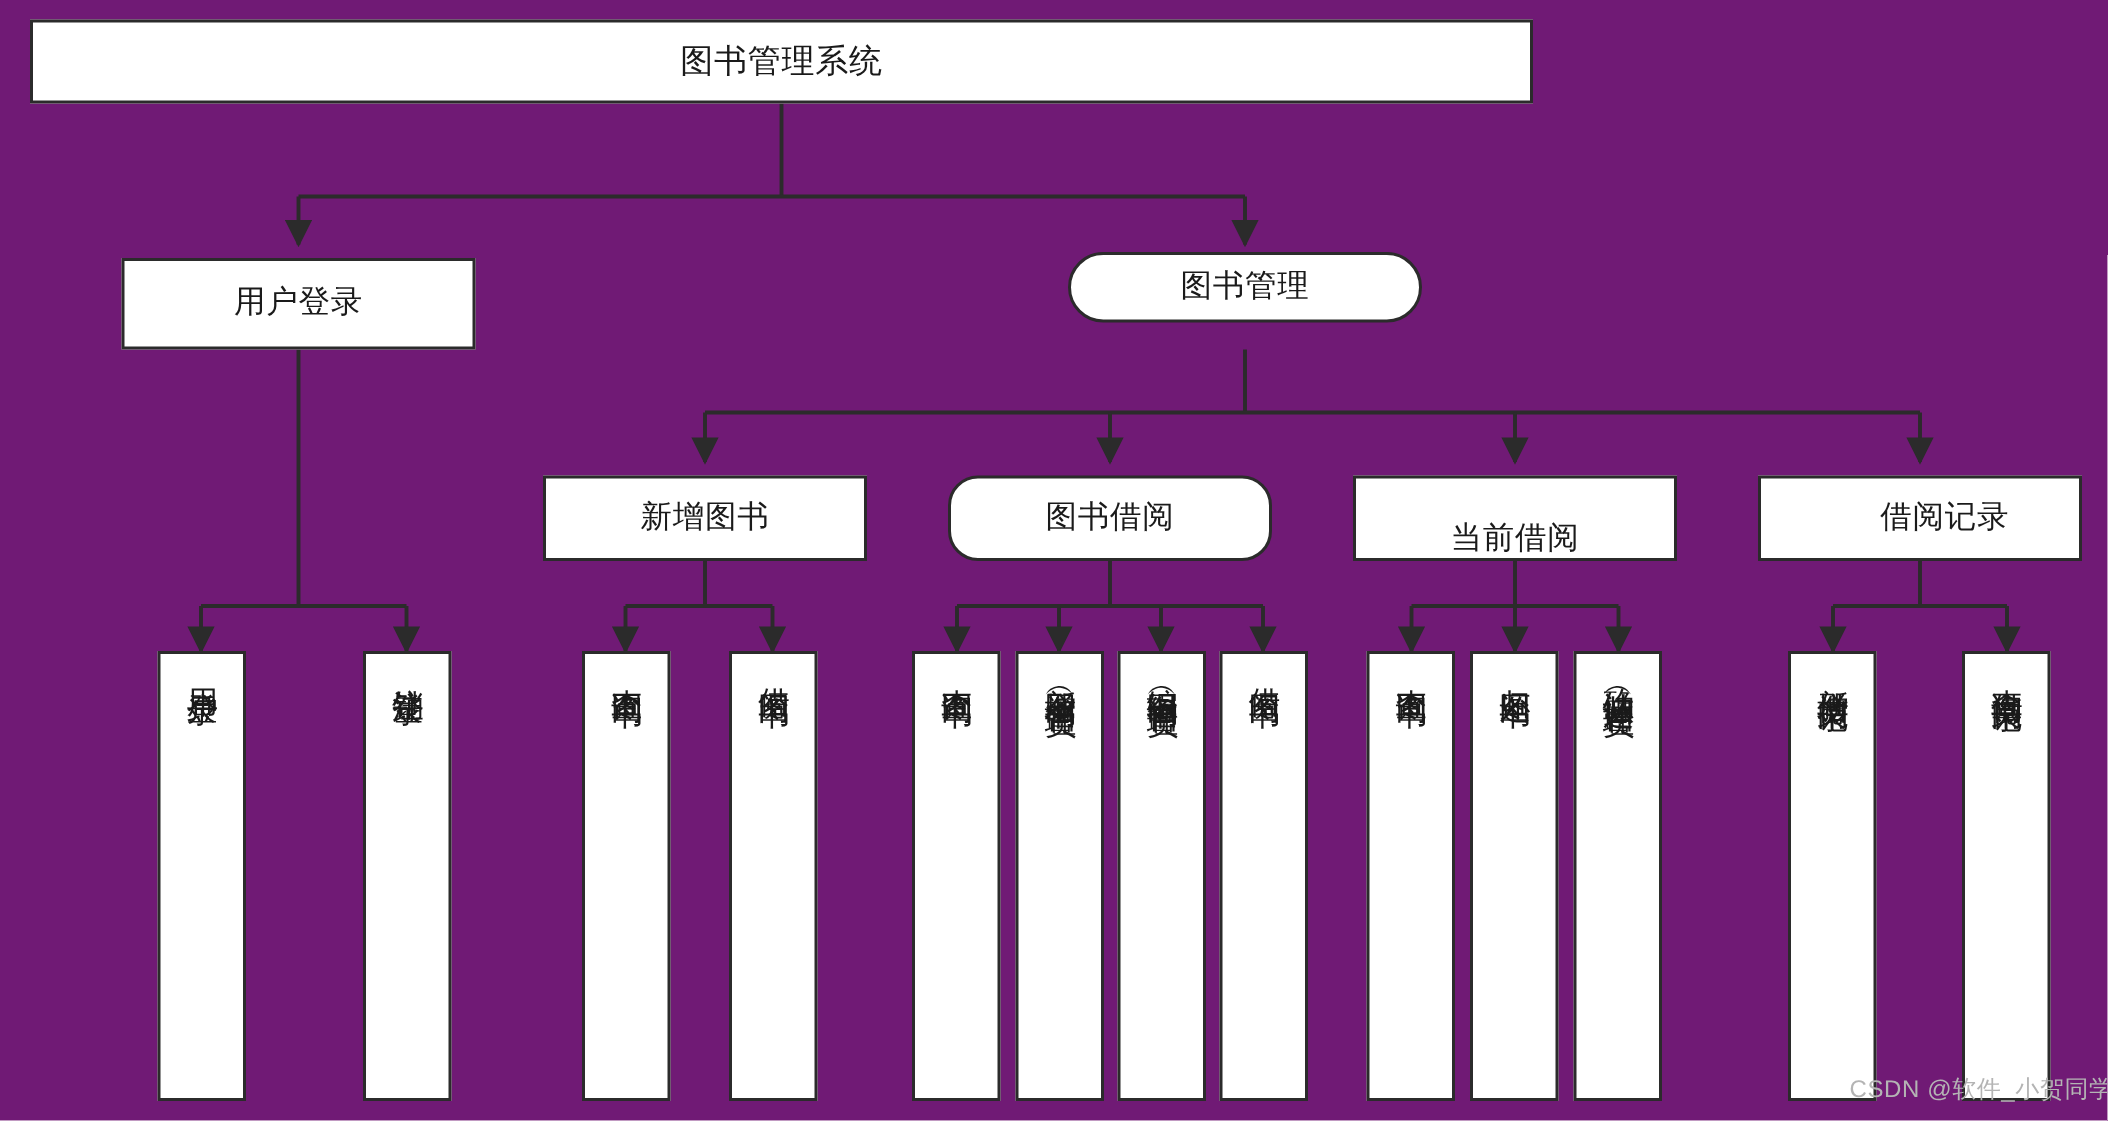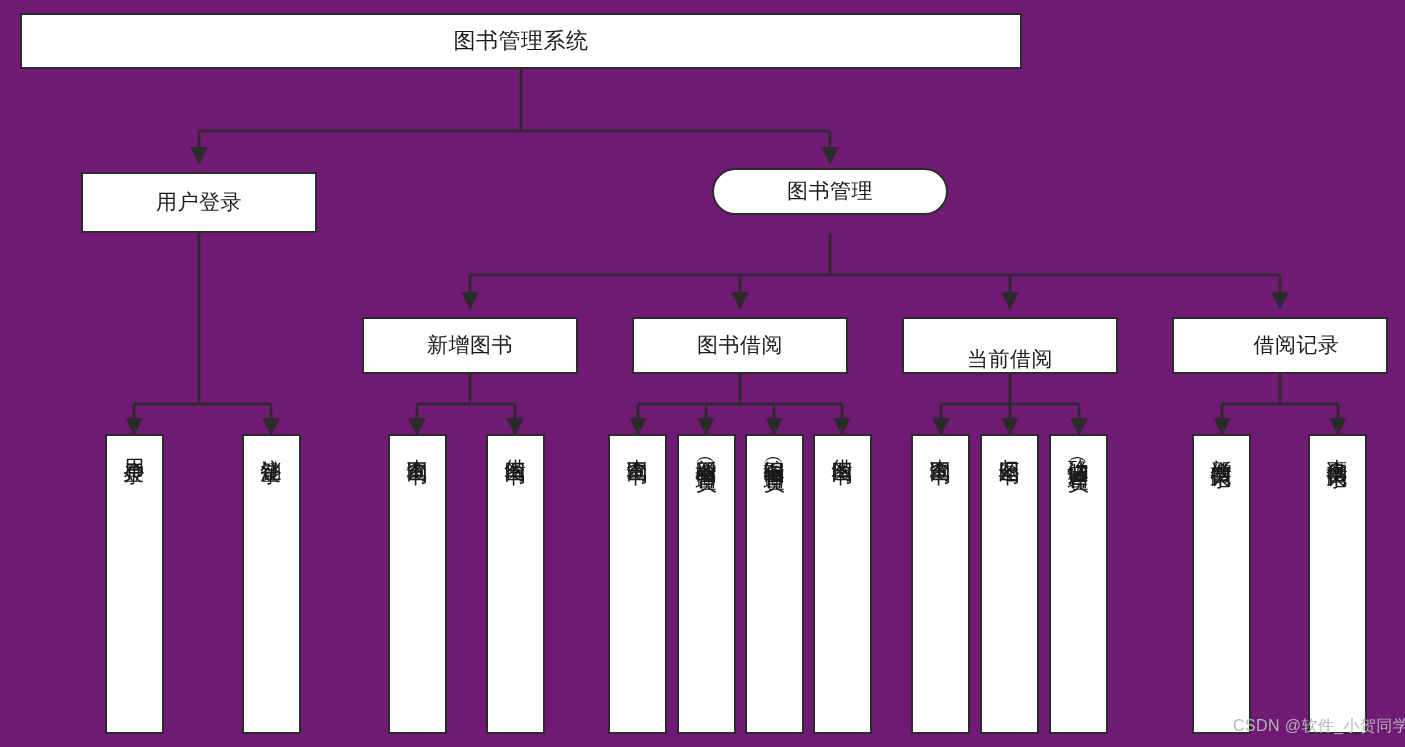--- a/index.html
+++ b/index.html
@@ -132,21 +132,21 @@
   <div class="node h-node" style="left:81px; top:172px; width:236px; height:61px;">
     <span class="lbl">用户登录</span>
   </div>
   <div class="node h-node" style="left:712px; top:168px; width:236px; height:47px;border-radius:26px;">
     <span class="lbl">图书管理</span>
   </div>
 
   <div class="node h-node" style="left:362px; top:317px; width:216px; height:57px;">
     <span class="lbl">新增图书</span>
   </div>
-  <div class="node h-node" style="left:632px; top:317px; width:216px; height:57px;">
+  <div class="node h-node" style="left:632px; top:317px; width:216px; height:57px;border-radius:20px;">
     <span class="lbl">图书借阅</span>
   </div>
   <div class="node h-node" style="left:902px; top:317px; width:216px; height:57px;align-items:flex-end;">
     <span class="lbl">当前借阅</span>
   </div>
   <div class="node h-node" style="left:1172px; top:317px; width:216px; height:57px;padding-left:33px;">
     <span class="lbl">借阅记录</span>
   </div>
 
   <div class="node v-node" style="left:105px; top:434px; width:59px; height:300px;">

